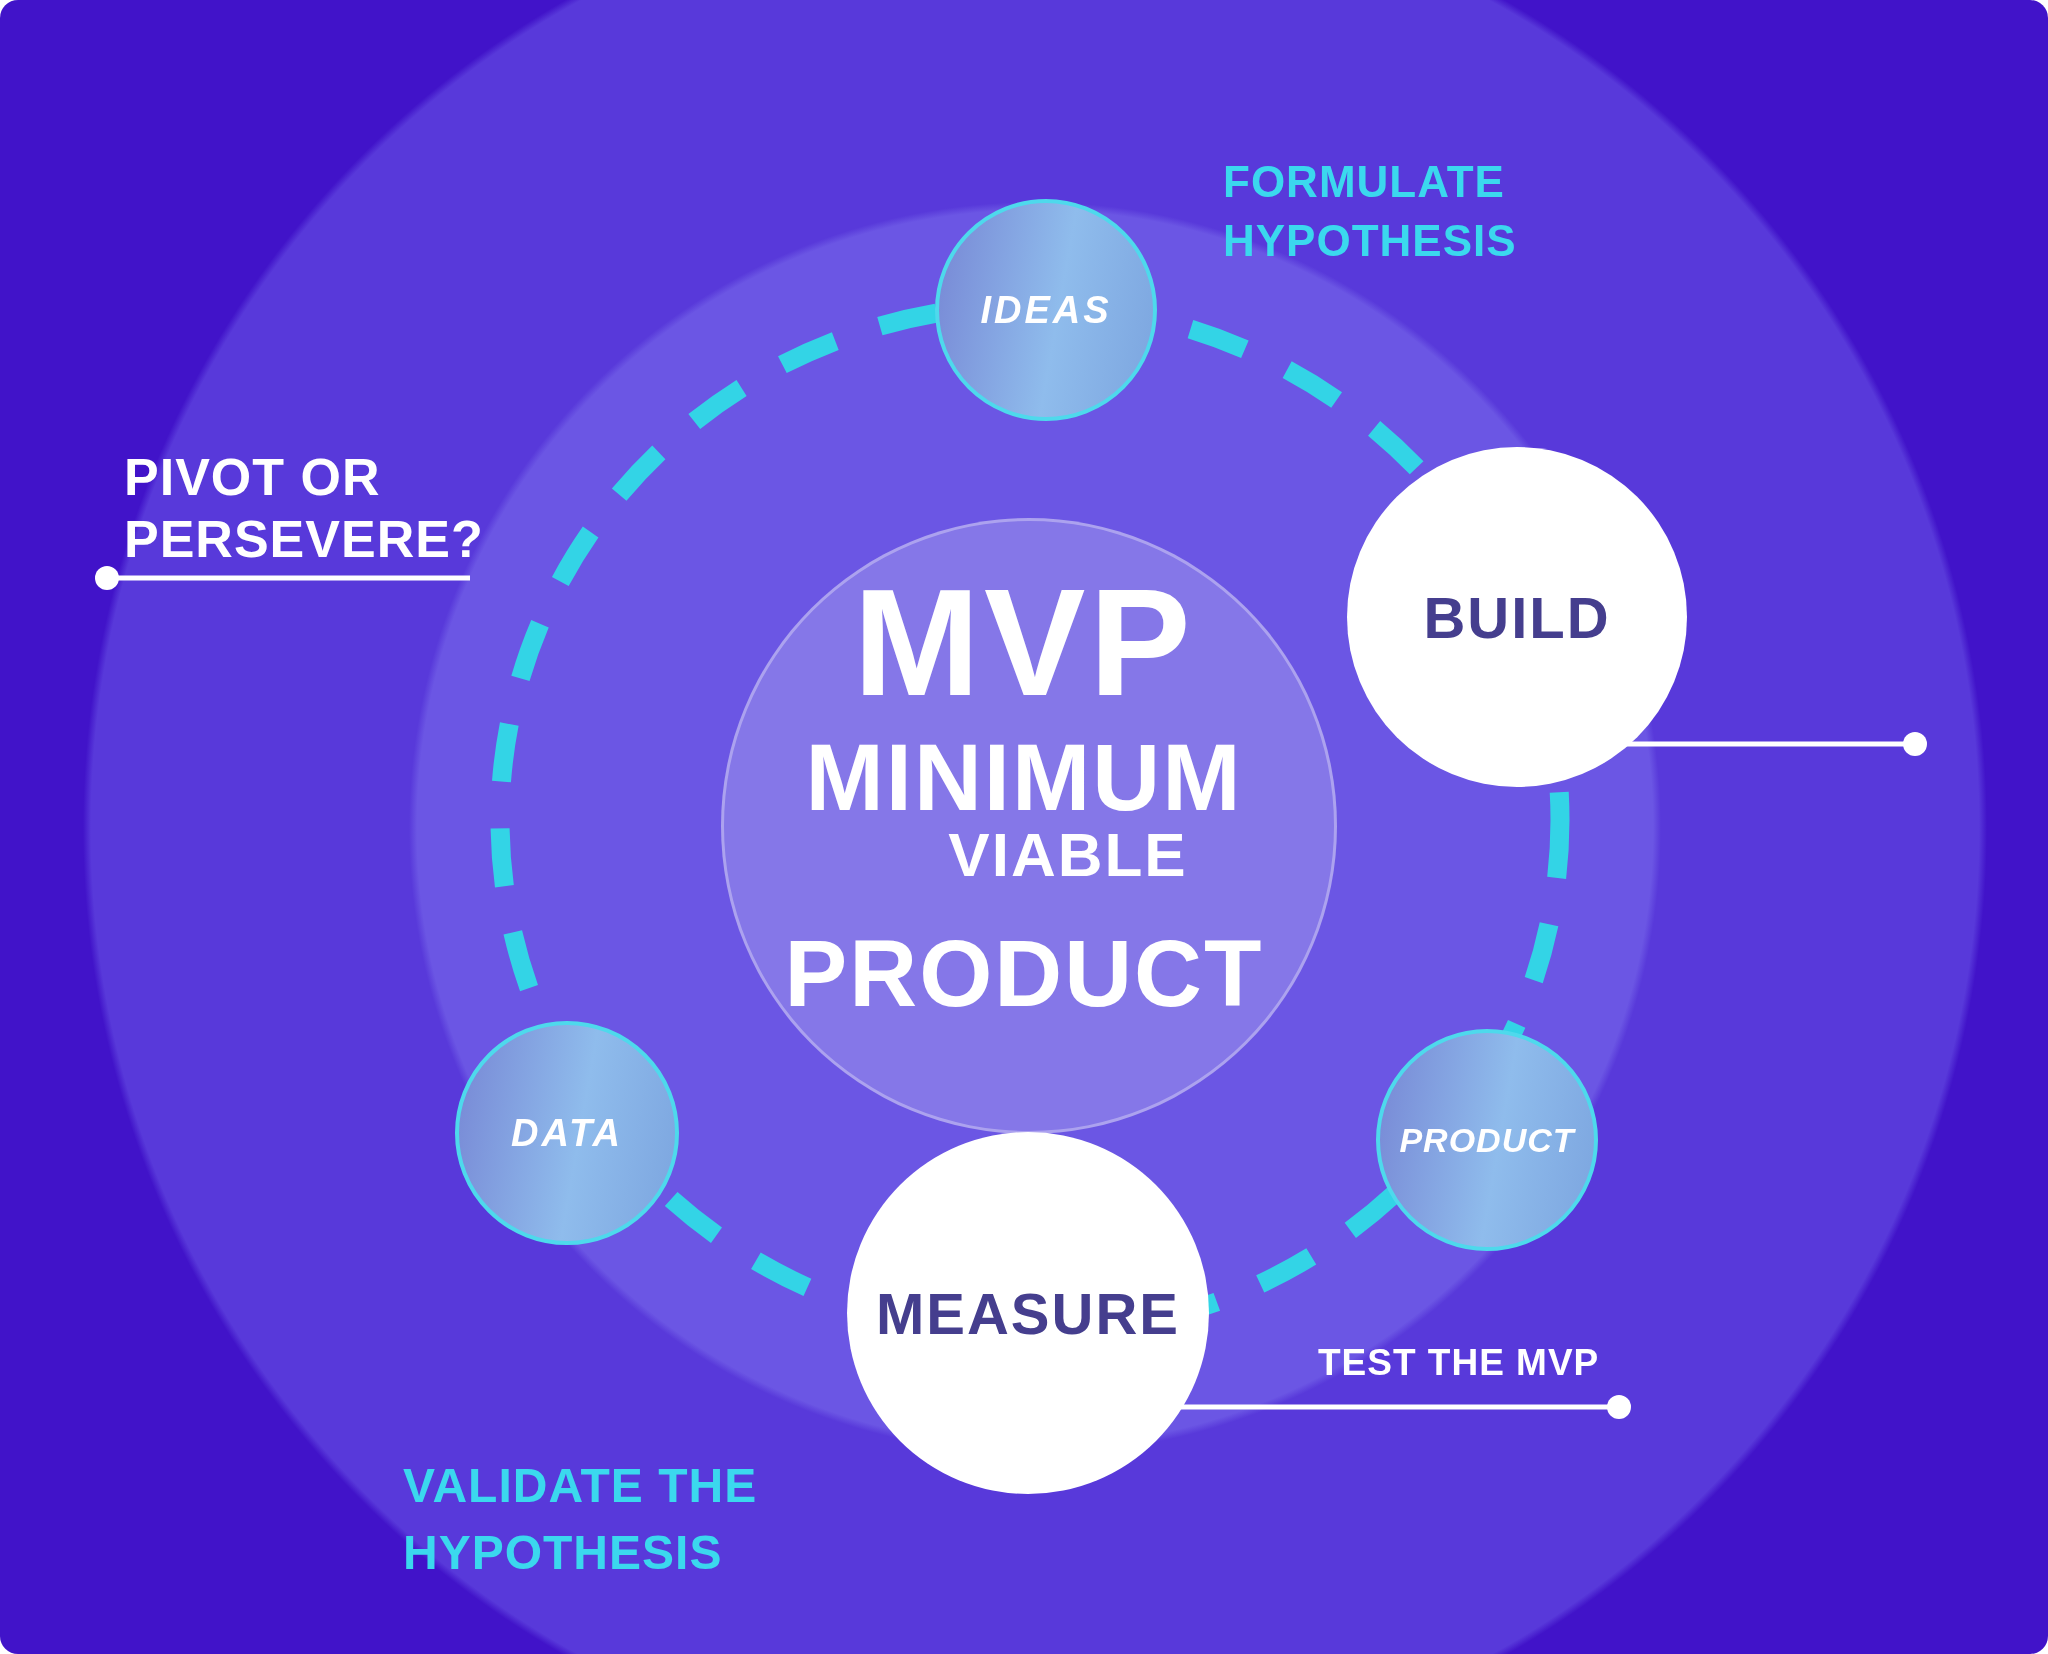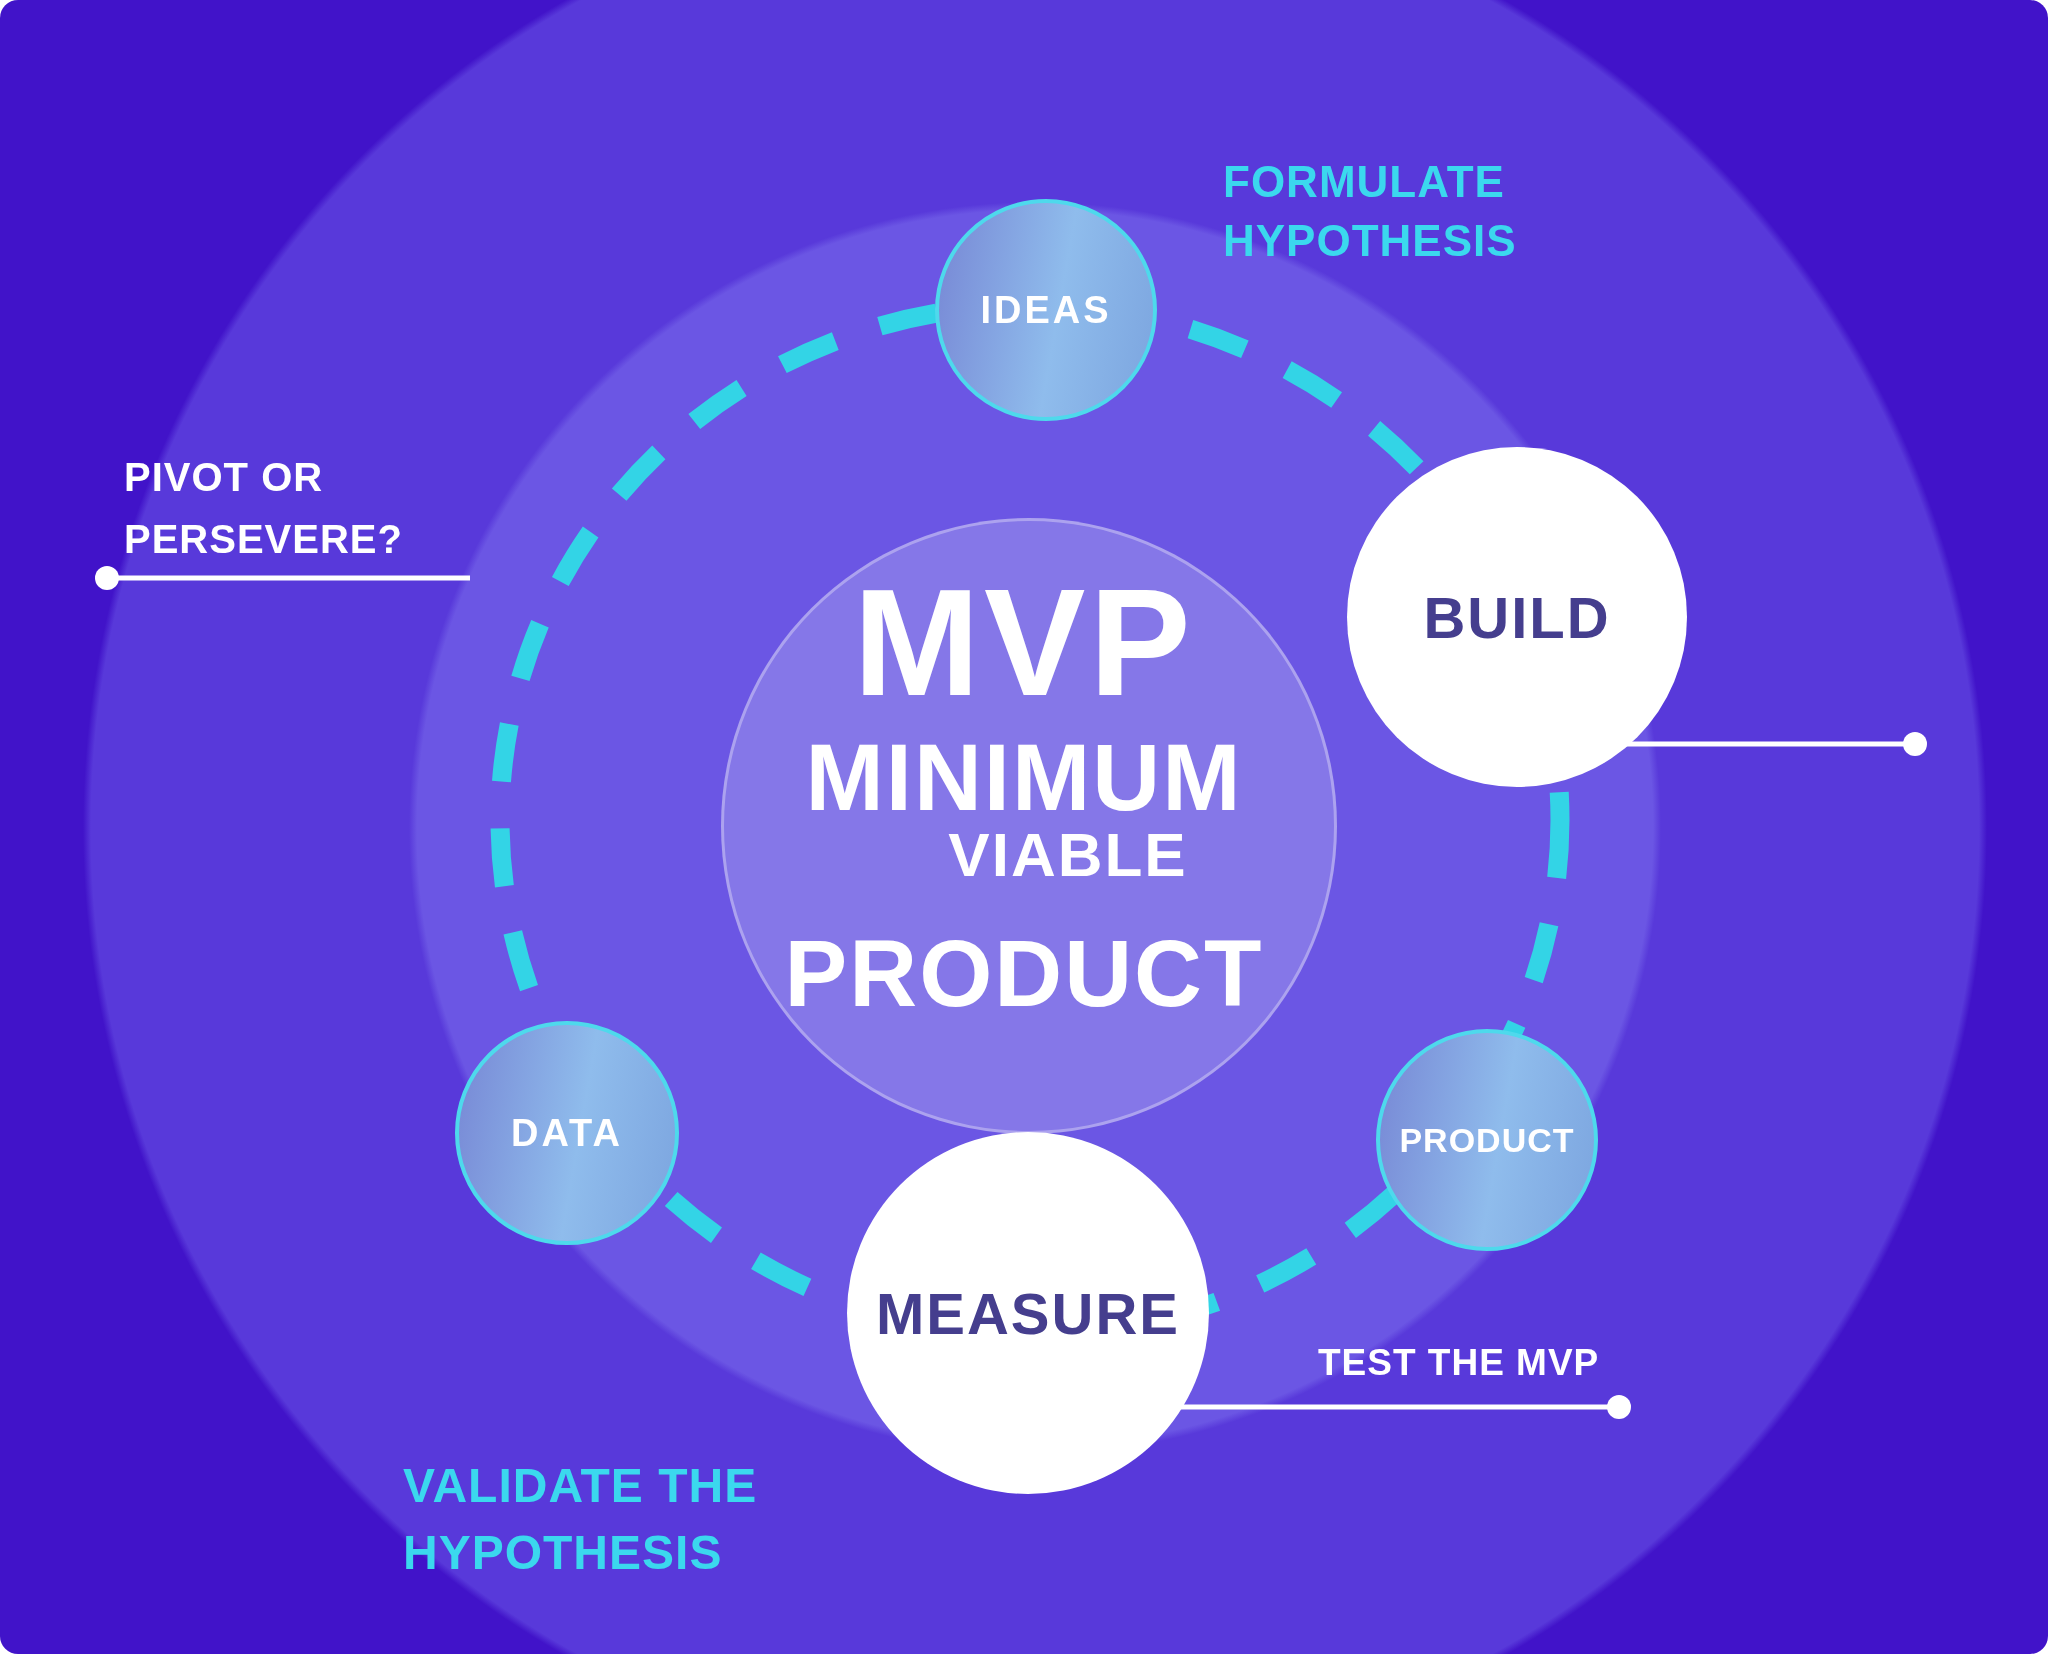--- a/index.html
+++ b/index.html
@@ -18,20 +18,21 @@
     background:#8577E8;border:3px solid rgba(255,255,255,0.32);
     box-sizing:border-box;
   }
   svg.layer{left:0;top:0;width:2048px;height:1654px;}
   
   .node{border-radius:50%;display:flex;align-items:center;justify-content:center;box-sizing:border-box;}
   .node.big{background:#ffffff;}
   .node.small{
     background:linear-gradient(100deg,#7787D5 0%,#8FBCEC 55%,#7CA5DF 100%);
     border:4px solid #4ED9EC;
+    font-style:italic;
   }
   .node-learn{left:366px;top:461px;width:342px;height:342px;}
   .node-build{left:1347px;top:447px;width:340px;height:340px;}
   .node-measure{left:847px;top:1132px;width:362px;height:362px;}
   .node-ideas{left:935px;top:199px;width:222px;height:222px;}
   .node-data{left:455px;top:1021px;width:224px;height:224px;}
   .node-product{left:1376px;top:1029px;width:222px;height:222px;}
   .node-label-dark{color:#453E8E;font-weight:700;font-size:58px;letter-spacing:2px;}
   .node-label-light{color:#ffffff;font-weight:700;letter-spacing:3px;font-size:38px;}
   .node-product .node-label-light{font-size:34px;letter-spacing:1px;}
@@ -39,21 +40,21 @@
   .title-line{left:0;width:2048px;text-align:center;color:#ffffff;font-weight:700;letter-spacing:2px;line-height:1;}
   .title-mvp{top:566px;font-size:152px;letter-spacing:4px;}
   .title-minimum{top:721px;font-size:94px;margin-top:10px;}
   .title-viable{top:824px;font-size:62px;padding-left:44px;}
   .title-product{top:927px;font-size:94px;}
   
   .ann{font-weight:700;white-space:pre-line;}
   .ann-cyan{color:#3BD8EE;}
   .ann-white{color:#ffffff;}
   .ann-formulate{left:1223px;top:152px;font-size:44px;line-height:59px;letter-spacing:1px;}
-  .ann-pivot{left:124px;top:446px;font-size:40px;line-height:62px;letter-spacing:1px;}
+  .ann-pivot{left:124px;top:446px;font-size:52px;line-height:62px;letter-spacing:1px;}
   .ann-create{left:1728px;top:636px;font-size:37px;line-height:44px;letter-spacing:1px;}
   .ann-test{left:1318px;top:1342px;font-size:37px;letter-spacing:1px;}
   .ann-validate{left:403px;top:1452px;font-size:48px;line-height:67px;letter-spacing:1px;}
 </style>
 </head>
 <body>
 
 <div class="stage">
 
   <div class="abs mvp-backing"></div>

